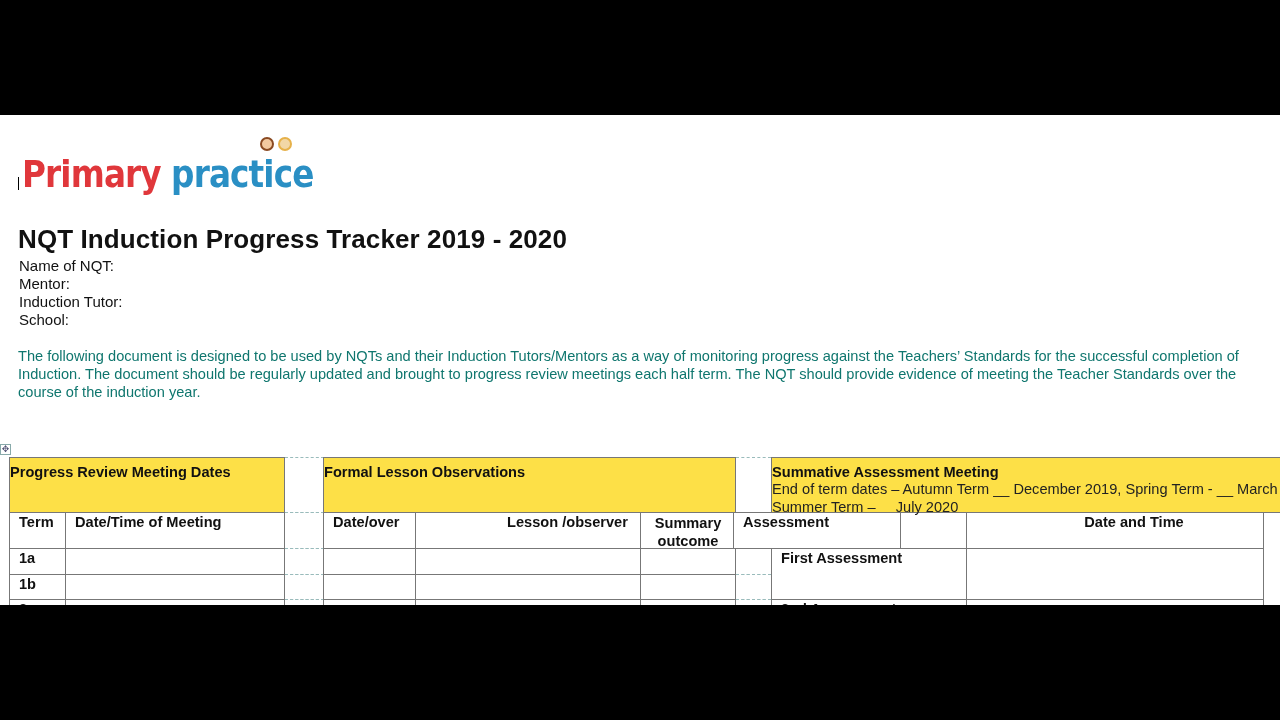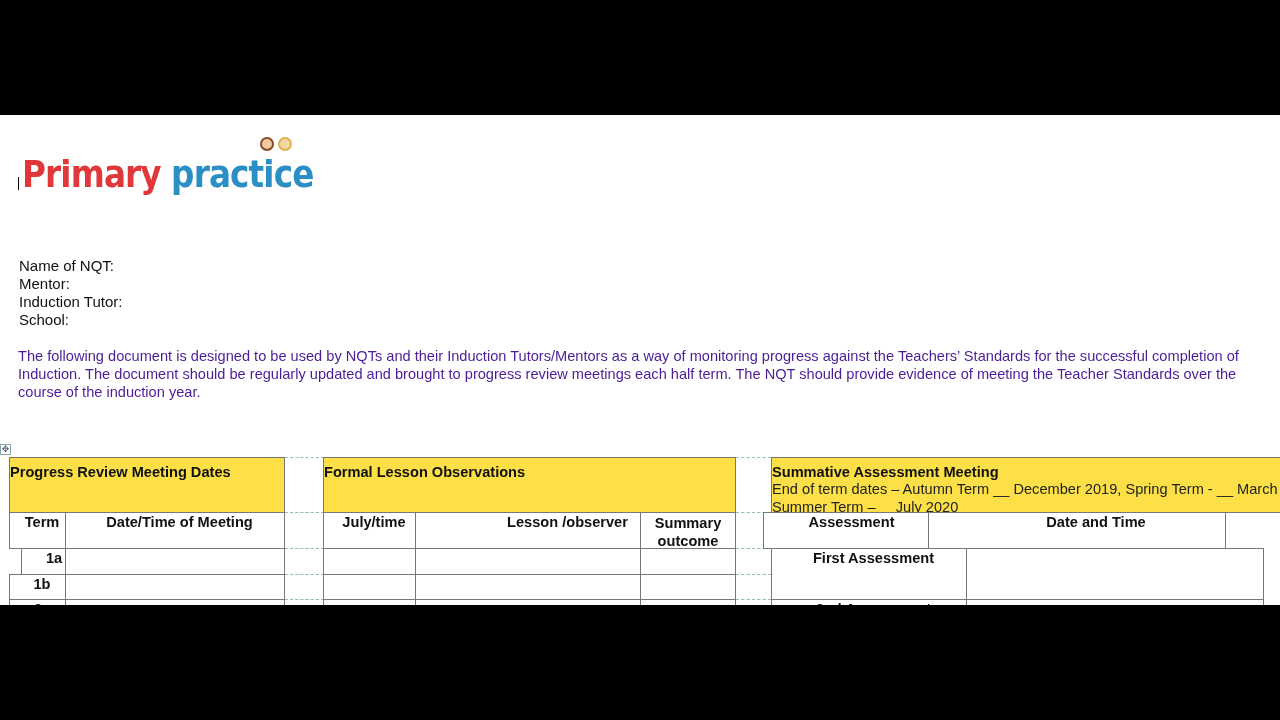--- a/index.html
+++ b/index.html
@@ -30,35 +30,35 @@
     .kid.k2 { left: 20px; top: 2px; background: #f2d7a6; border: 2px solid #e6b14a; }
     .cursor { position: absolute; left: 18px; top: 62px; width: 1px; height: 13px; background: #000; }
 
     .title {
       position: absolute; left: 18px; top: 109px;
       font-size: 26px; font-weight: bold; color: #111; letter-spacing: 0.1px;
     }
     .field { position: absolute; left: 19px; font-size: 15px; font-weight: normal; color: #111; }
     .intro {
       position: absolute; left: 18px; top: 232px; width: 1240px;
-      font-size: 14.6px; color: #4c1d95; line-height: 18px;
+      font-size: 14.6px; color: #0f766e; line-height: 18px;
     }
     .note {
       position: absolute; left: 18px; top: 304px;
       font-size: 14.6px; font-weight: bold; font-style: italic; color: #111;
     }
     .move-handle {
       position: absolute; left: 0; top: 329px; width: 9px; height: 9px;
       border: 1px solid #8aa; font-size: 9px; line-height: 9px; text-align: center; color: #557;
       background: #fff;
     }
 
     
     .tbl { position: absolute; left: 0; top: 0; }
-    .cell { position: absolute; box-sizing: border-box; font-size: 14.6px; color: #111; text-align: center; }
+    .cell { position: absolute; box-sizing: border-box; font-size: 14.6px; color: #111; }
     .hdr { background: #fde047; border: 1px solid #777; font-weight: bold; text-align: left; padding-top: 6px; }
     .hdr .sub { font-weight: normal; color: #222; line-height: 18px; }
     .c { border: 1px solid #777; background: #fff; font-weight: bold; padding: 1px 0 0 9px; }
     .c.center { text-align: center; padding-left: 0; }
     .gap { position: absolute; box-sizing: border-box; border-top: 1px dashed #9bb; border-bottom: 1px dashed #9bb; }
   </style>
 </head>
 <body>
 
 <div class="letterbox-top"></div>
@@ -68,50 +68,51 @@
   <div class="logo">
     <span class="w1">Primary</span>
     <span class="w2">practice</span>
   </div>
   <div class="logo-kids">
     <div class="kid k1"></div>
     <div class="kid k2"></div>
   </div>
   <div class="cursor"></div>
 
+  <div class="title">NQT Induction Progress Tracker 2019 - 2020</div>
   <div class="field" style="top:142px">Name of NQT:</div>
   <div class="field" style="top:160px">Mentor:</div>
   <div class="field" style="top:178px">Induction Tutor:</div>
   <div class="field" style="top:196px">School:</div>
 
   <div class="intro">The following document is designed to be used by NQTs and their Induction Tutors/Mentors as a way of monitoring progress against the Teachers’ Standards for the successful completion of Induction. The document should be regularly updated and brought to progress review meetings each half term. The NQT should provide evidence of meeting the Teacher Standards over the course of the induction year.</div>
 
   <div class="move-handle">✥</div>
 
   <div class="tbl">
 
     <div class="cell hdr" style="left:9px;top:342px;width:276px;height:56px;">Progress Review Meeting Dates</div>
     <div class="cell c" style="left:9px;top:397px;width:57px;height:37px;">Term</div>
     <div class="cell c" style="left:65px;top:397px;width:220px;height:37px;">Date/Time of Meeting</div>
 
-    <div class="cell c" style="left:9px;top:433px;width:57px;height:27px;margin-left:12px;">1a</div>
+    <div class="cell c" style="left:9px;top:433px;width:57px;height:27px;">1a</div>
     <div class="cell c" style="left:65px;top:433px;width:220px;height:27px;"></div>
     <div class="cell c" style="left:9px;top:459px;width:57px;height:26px;">1b</div>
     <div class="cell c" style="left:65px;top:459px;width:220px;height:26px;"></div>
     <div class="cell c" style="left:9px;top:484px;width:57px;height:26px;">2a</div>
     <div class="cell c" style="left:65px;top:484px;width:220px;height:26px;"></div>
 
     <div class="gap" style="left:285px;top:342px;width:39px;height:56px;"></div>
     <div class="gap" style="left:285px;top:397px;width:39px;height:37px;"></div>
     <div class="gap" style="left:285px;top:433px;width:39px;height:27px;"></div>
     <div class="gap" style="left:285px;top:459px;width:39px;height:26px;"></div>
     <div class="gap" style="left:285px;top:484px;width:39px;height:26px;"></div>
 
     <div class="cell hdr" style="left:323px;top:342px;width:413px;height:56px;">Formal Lesson Observations</div>
-    <div class="cell c" style="left:323px;top:397px;width:93px;height:37px;">July/time</div>
+    <div class="cell c" style="left:323px;top:397px;width:93px;height:37px;">Date/over</div>
     <div class="cell c center" style="left:415px;top:397px;width:269px;height:37px;padding-left:36px;">Lesson /observer</div>
     <div class="cell c center" style="left:640px;top:397px;width:96px;height:37px;line-height:18px;">Summary outcome</div>
 
     <div class="cell c" style="left:323px;top:433px;width:93px;height:27px;"></div>
     <div class="cell c" style="left:415px;top:433px;width:226px;height:27px;"></div>
     <div class="cell c" style="left:640px;top:433px;width:96px;height:27px;"></div>
     <div class="cell c" style="left:323px;top:459px;width:93px;height:26px;"></div>
     <div class="cell c" style="left:415px;top:459px;width:226px;height:26px;"></div>
     <div class="cell c" style="left:640px;top:459px;width:96px;height:26px;"></div>
     <div class="cell c" style="left:323px;top:484px;width:93px;height:26px;"></div>
@@ -121,22 +122,22 @@
     <div class="gap" style="left:736px;top:342px;width:35px;height:56px;"></div>
     <div class="gap" style="left:736px;top:397px;width:35px;height:37px;"></div>
     <div class="gap" style="left:736px;top:433px;width:35px;height:27px;"></div>
     <div class="gap" style="left:736px;top:459px;width:35px;height:26px;"></div>
     <div class="gap" style="left:736px;top:484px;width:35px;height:26px;"></div>
 
     <div class="cell hdr" style="left:771px;top:342px;width:588px;height:56px;">
       <div>Summative Assessment Meeting</div>
       <div class="sub">End of term dates – Autumn Term __ December 2019, Spring Term - __ March 2020 and Summer Term –__ July 2020</div>
     </div>
-    <div class="cell c" style="left:763px;top:397px;width:168px;height:37px;">Assessment</div>
-    <div class="cell c center" style="left:928px;top:397px;width:298px;height:37px;padding-left:38px;">Date and Time</div>
+    <div class="cell c" style="left:733px;top:397px;width:168px;height:37px;">Assessment</div>
+    <div class="cell c center" style="left:966px;top:397px;width:298px;height:37px;padding-left:38px;">Date and Time</div>
 
     <div class="cell c" style="left:771px;top:433px;width:196px;height:52px;">First Assessment</div>
     <div class="cell c" style="left:966px;top:433px;width:298px;height:52px;"></div>
     <div class="cell c" style="left:771px;top:484px;width:196px;height:40px;">2nd Assessment</div>
     <div class="cell c" style="left:966px;top:484px;width:298px;height:40px;"></div>
   </div>
 </div>
 
 <div class="letterbox-bottom"></div>
 

